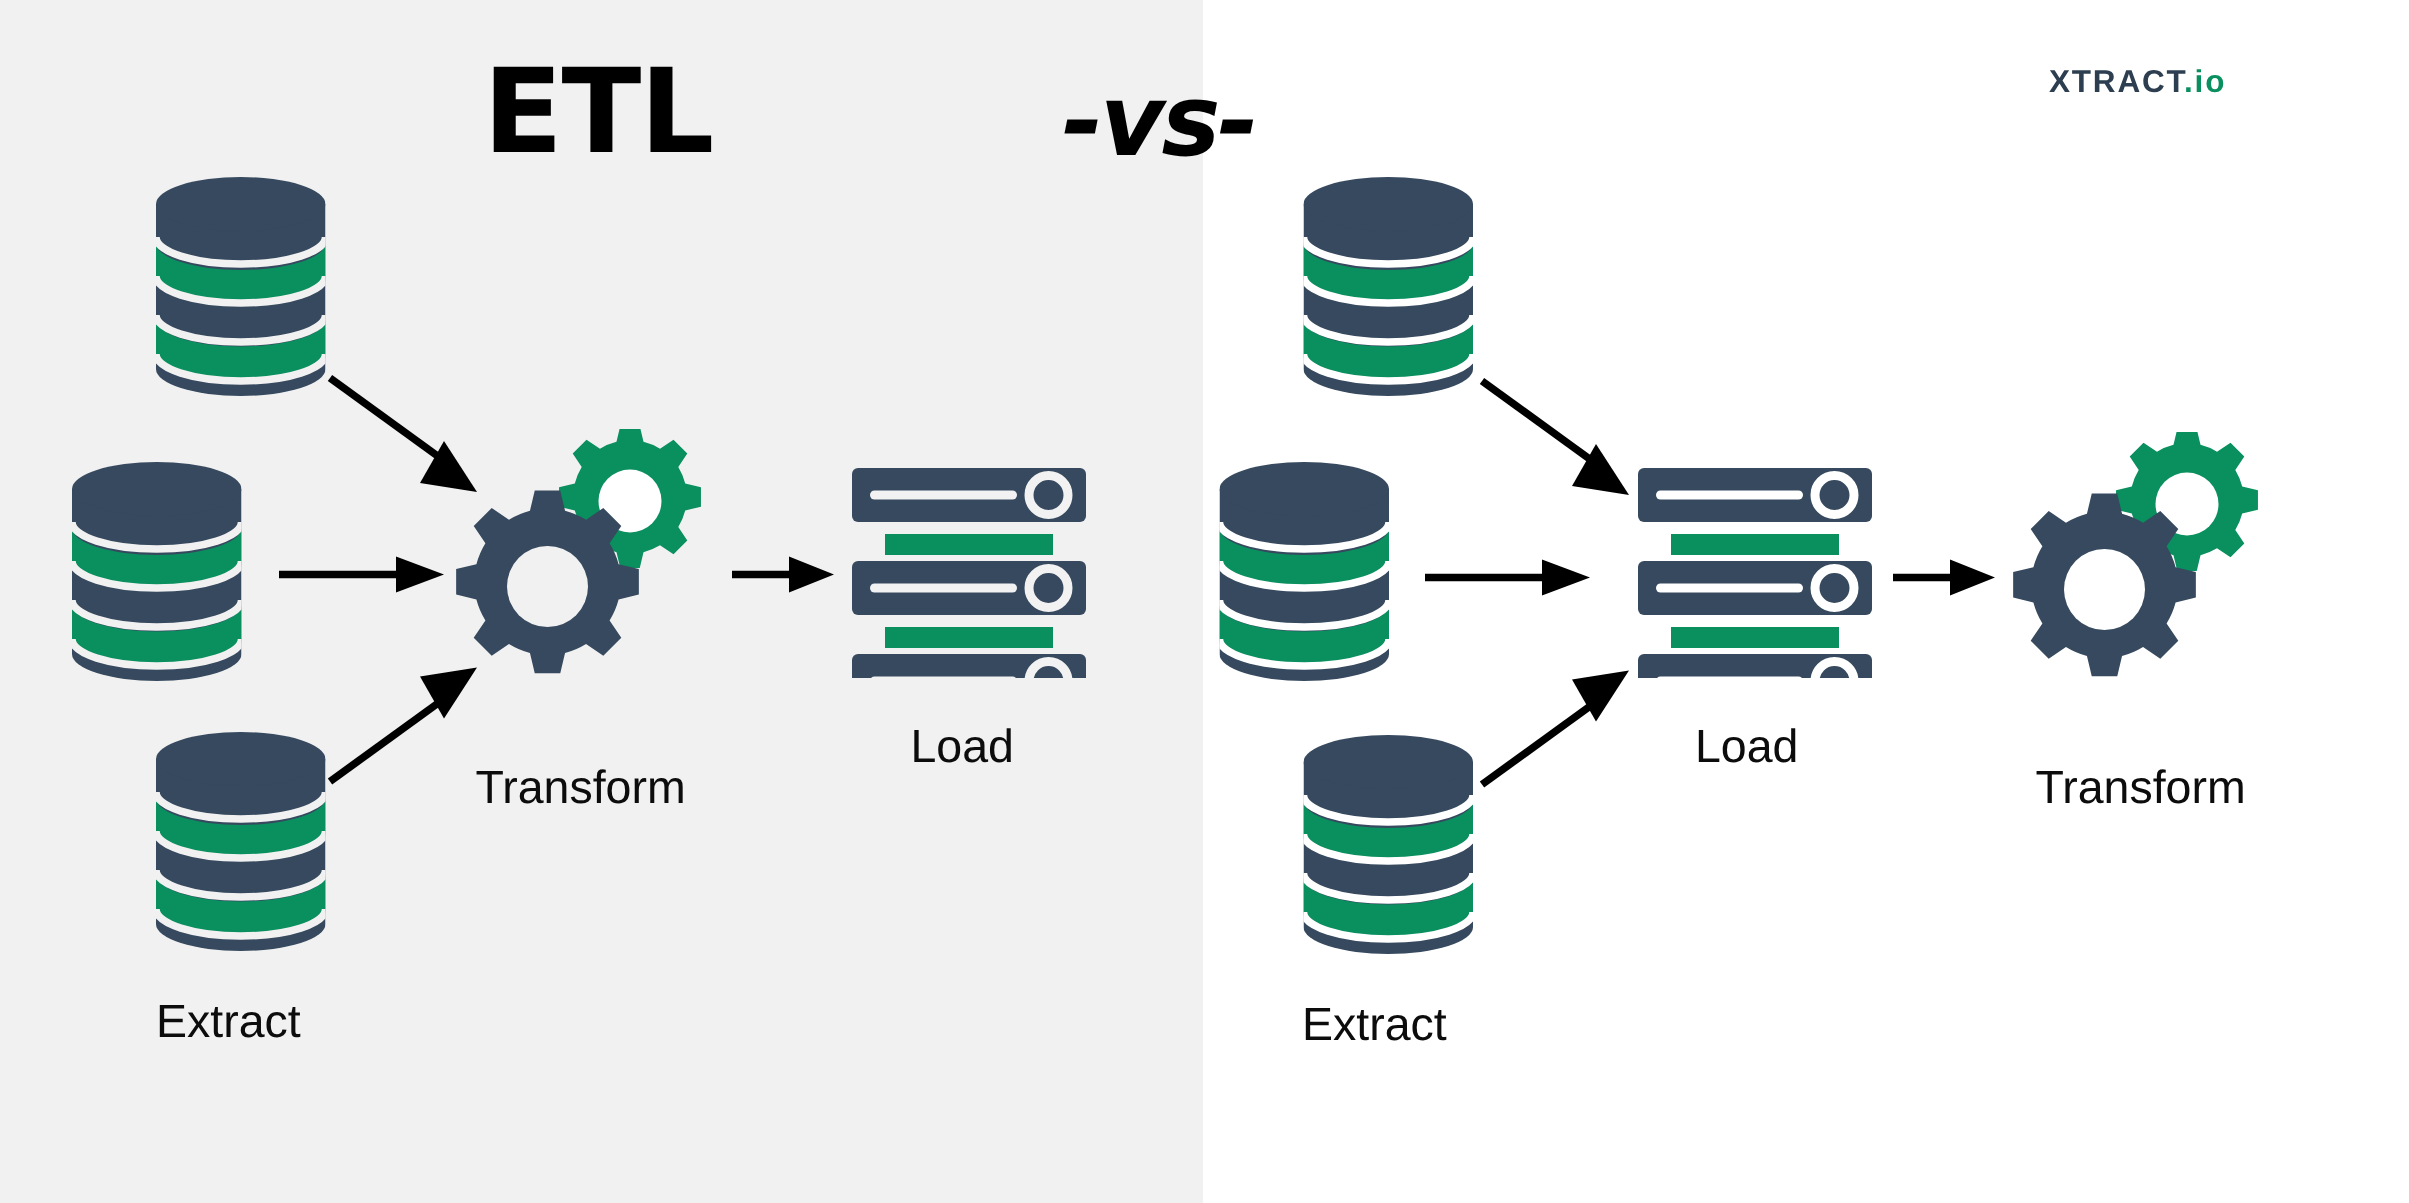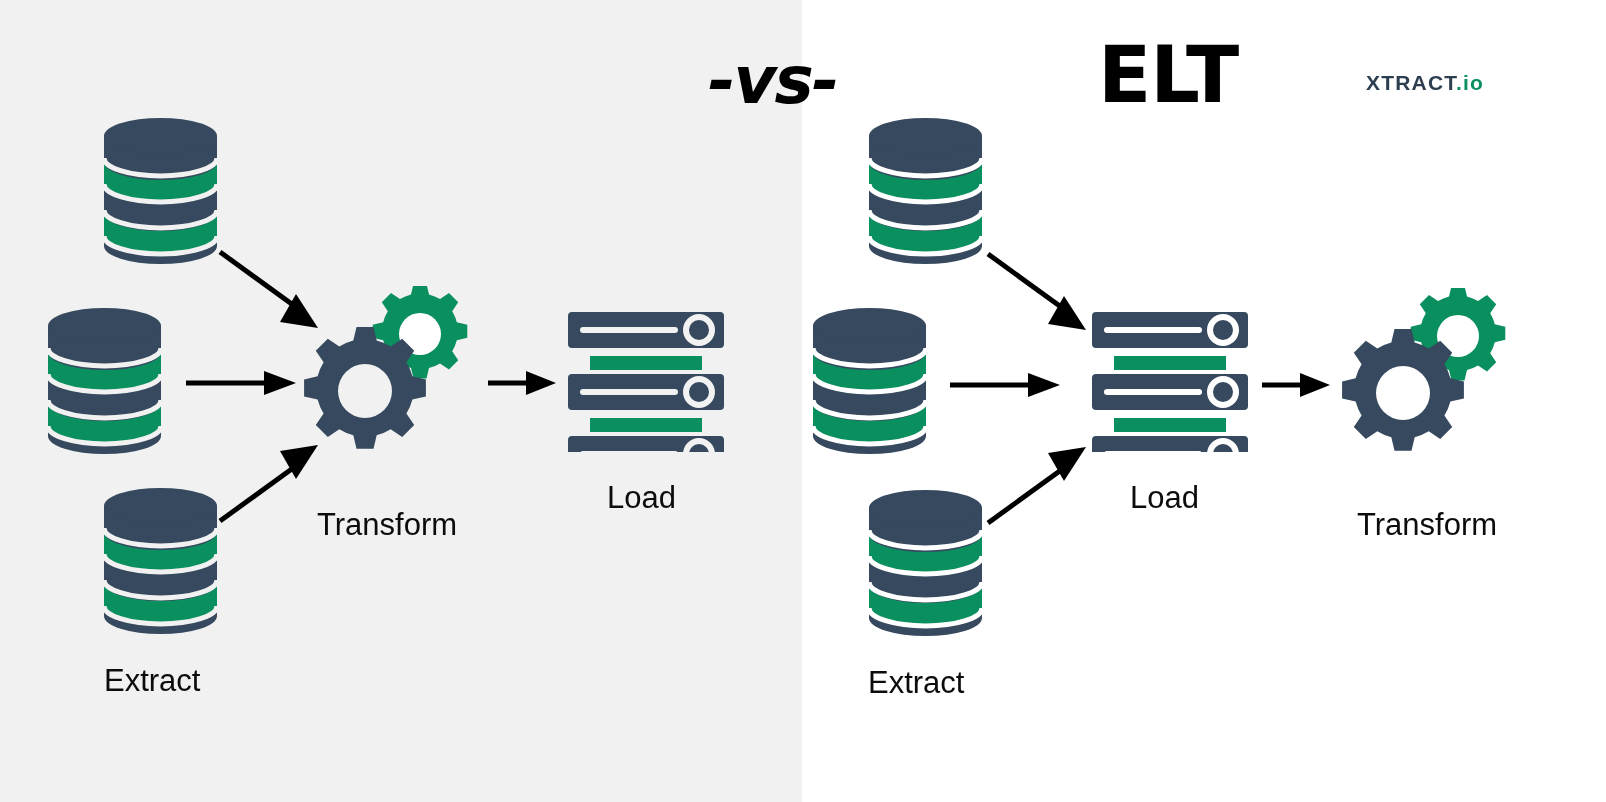--- a/index.html
+++ b/index.html
@@ -61,21 +61,20 @@
   .logo {
     position: absolute;
     left: 1366px;
     top: 44px;
     font-family: "Liberation Sans", sans-serif;
     font-size: 21px;
     font-weight: bold;
     letter-spacing: 1.2px;
     white-space: nowrap;
     line-height: 1;
-    margin-top: 28px;
   }
   .logo .mark-dark { color: #2d3e50; }
   .logo .mark-green { color: #0a8f5f; }
 
   .label {
     position: absolute;
     font-family: "Liberation Sans", sans-serif;
     font-size: 31px;
     color: #0c0c0c;
     white-space: nowrap;
@@ -91,22 +90,22 @@
   }
 </style>
 </head>
 <body>
 
 <div id="canvas">
 
   <div class="panel" id="panel-etl"></div>
   <div class="panel" id="panel-elt"></div>
 
+  <div class="heading" id="heading-etl">ETL</div>
   <div class="heading" id="heading-vs">-vs-</div>
-  <div class="heading" id="heading-elt">ELT</div>
 
   <div class="logo"><span class="mark-dark">XTRACT</span><span class="mark-green">.io</span></div>
 
   <svg class="icon" style="left:104px; top:118px;" width="113" height="146" viewBox="0 0 113 146">
     <g>
       <path d="M0 18 v110 a56.5 18 0 0 0 113 0 v-110 z" fill="#36495e"></path>
       <path d="M0 44 v24 a56.5 18 0 0 0 113 0 v-24 a56.5 18 0 0 1 -113 0 z" fill="#0a8f5f"></path>
       <path d="M0 95 v24 a56.5 18 0 0 0 113 0 v-24 a56.5 18 0 0 1 -113 0 z" fill="#0a8f5f"></path>
       <ellipse cx="56.5" cy="18" rx="56.5" ry="18" fill="#36495e"></ellipse>
       <path d="M0 40 a56.5 18 0 0 0 113 0" fill="none" stroke="#f1f1f1" stroke-width="5"></path>

